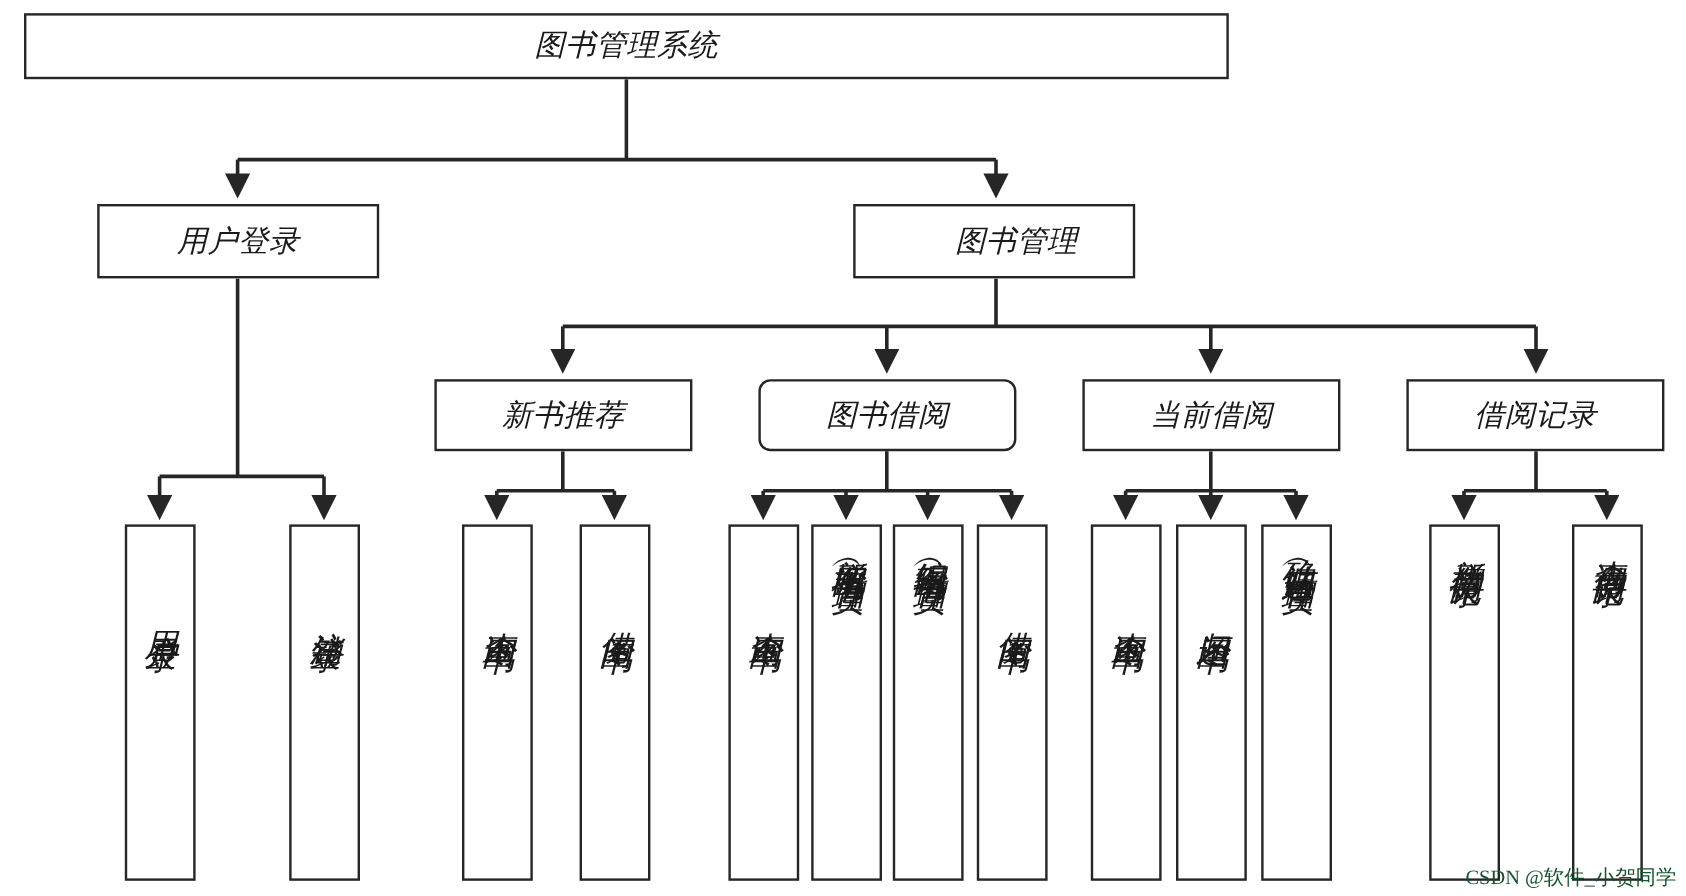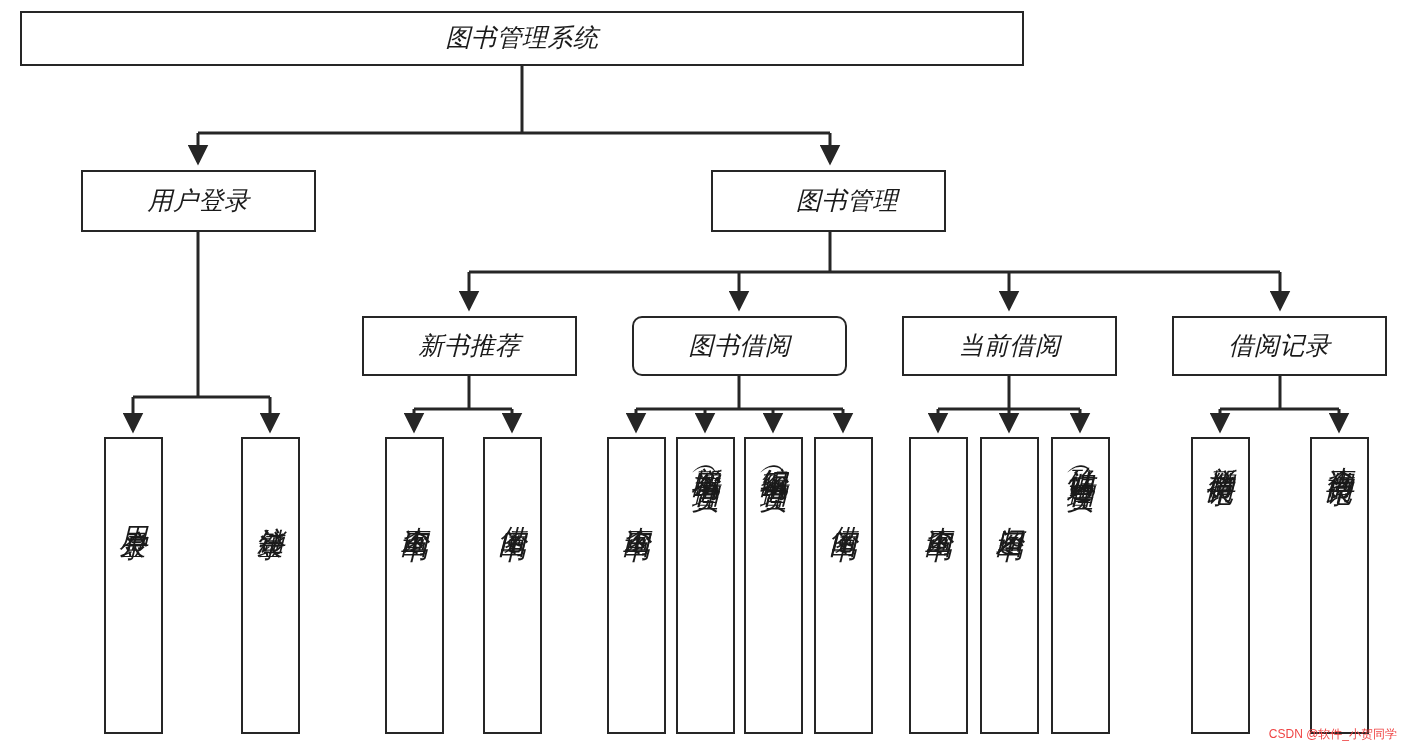--- a/index.html
+++ b/index.html
@@ -61,25 +61,25 @@
     letter-spacing: 3px;
     white-space: nowrap;
   }
   .node.vert.mid .label {
     margin-top: 60px;
   }
   .watermark {
     position: absolute;
     right: 8px;
     bottom: 4px;
-    font-size: 12px;
-    color: #ef4444;
+    font-size: 17px;
+    color: #14532d;
     z-index: 5;
     white-space: nowrap;
-    font-family: Liberation Sans, sans-serif;
+    font-family: Liberation Serif, serif;
   }
 </style>
 </head>
 <body>
 
 <div id="canvas">
 
   <svg id="edges" viewBox="0 0 1405 747" width="1405" height="747" xmlns="http://www.w3.org/2000/svg">
     <defs>
       <marker id="arrow" viewBox="0 0 12 12" refX="10" refY="6" markerWidth="7" markerHeight="7" orient="auto-start-reverse">

